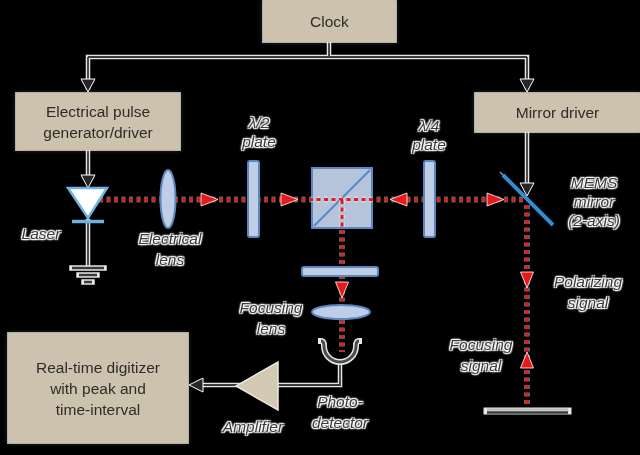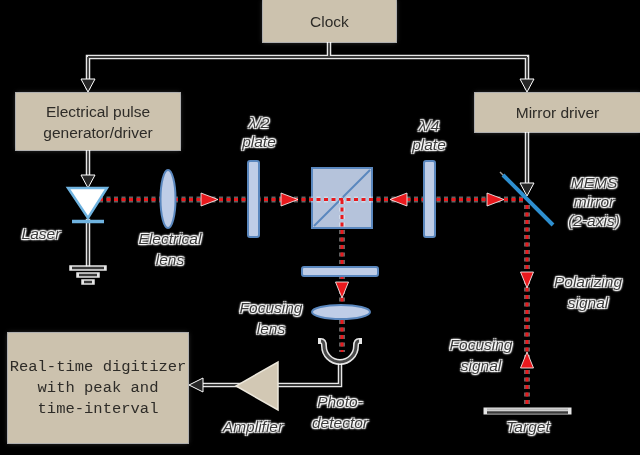--- a/index.html
+++ b/index.html
@@ -149,21 +149,21 @@
 
   <div class="box" style="left:16px; top:93px; width:164px; height:57px;">
     <div>Electrical pulse</div>
     <div>generator/driver</div>
   </div>
 
   <div class="box" style="left:475px; top:93px; width:165px; height:39px;">
     <div>Mirror driver</div>
   </div>
 
-  <div class="box" style="left:8px; top:333px; width:180px; height:110px;font-family:Liberation Mono, monospace;">
+  <div class="box" style="left:8px; top:333px; width:180px; height:110px;">
     <div>Real-time digitizer</div>
     <div>with peak and</div>
     <div>time-interval</div>
   </div>
 
   <div class="lbl" style="left:14px; top:195px; width:54px;margin-top:28px;">Laser</div>
 
   <div class="lbl" style="left:110px; top:228px; width:120px;">
     <div>Electrical</div>
     <div>lens</div>
@@ -206,15 +206,14 @@
     <div>signal</div>
   </div>
 
   <div class="lbl" style="left:208px; top:416px; width:90px;">Amplifier</div>
 
   <div class="lbl" style="left:295px; top:391px; width:90px;">
     <div>Photo-</div>
     <div>detector</div>
   </div>
 
-  <div class="lbl" style="left:483px; top:416px; width:90px;">Target</div>
 
 </div>
 
 </body></html>

